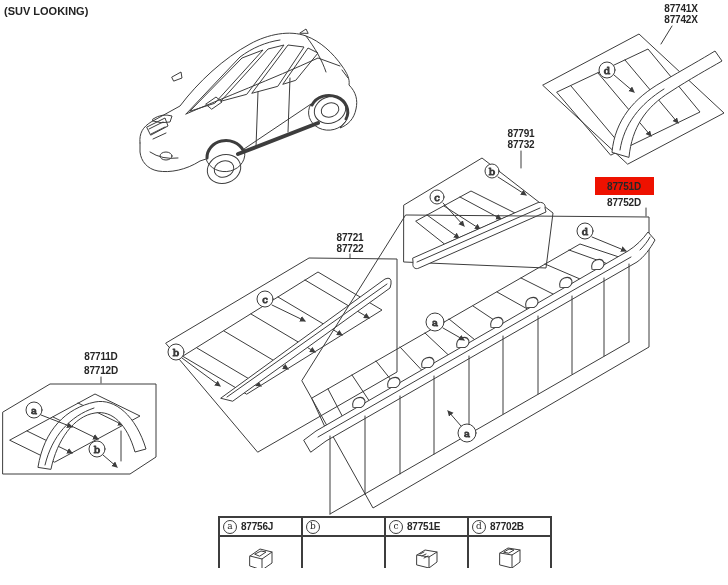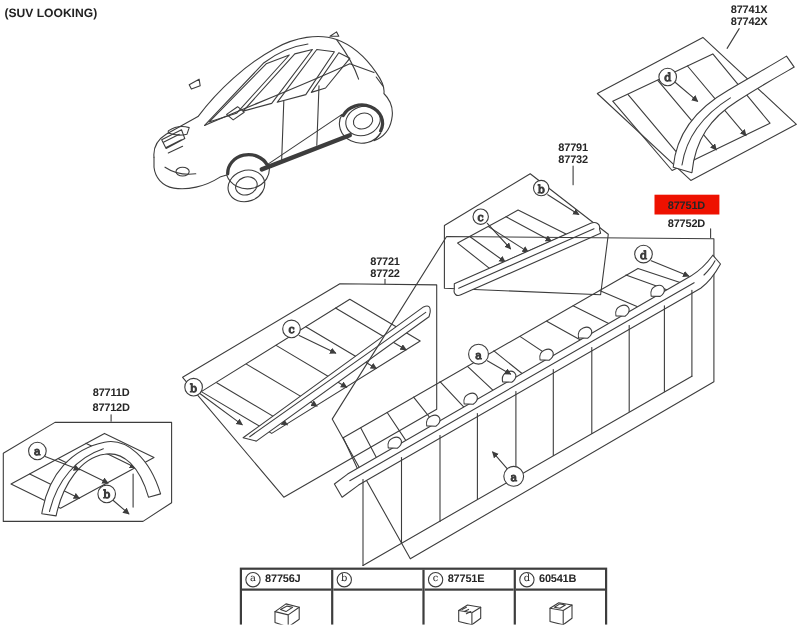--- a/index.html
+++ b/index.html
@@ -227,21 +227,21 @@
         <g class="ln">
               <path class="wf" d="M4,9 L12,4 L24,6 L24,16 L16,22 L4,19 Z"></path>
         <path d="M4,9 L16,11 L24,6 M16,11 L16,22 M7,8 l4,-2 M9,10 l4,-2 M11,12 l4,-2"></path>
             </g>
       </svg>
     </div>
   </div>
   <div class="lcol">
     <div class="lhead">
       <span class="ckey">d</span>
-      <span class="lg-code">60541B</span>
+      <span class="lg-code">87702B</span>
     </div>
     <div class="lbody">
       <svg width="30" height="28" viewBox="0 0 30 28">
         <g class="ln">
               <path class="wf" d="M5,8 L13,3 L25,5 L25,17 L17,23 L5,20 Z"></path>
         <path d="M5,8 L17,10 L25,5 M17,10 L17,23 M9,7 L14,4 L19,5 L14,8 Z"></path>
             </g>
       </svg>
     </div>
   </div>

